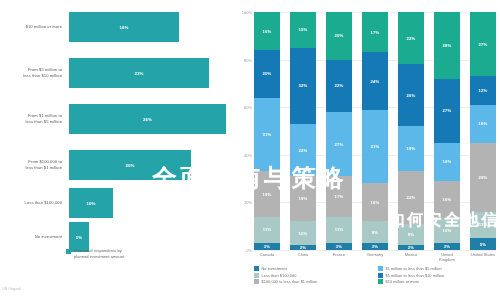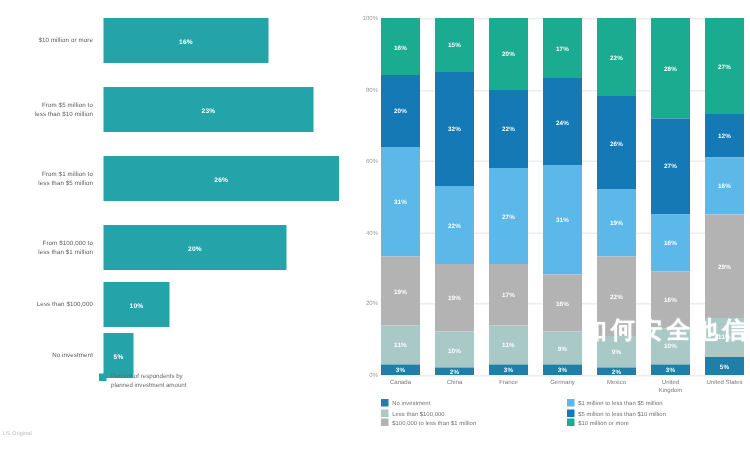--- a/index.html
+++ b/index.html
@@ -383,16 +383,17 @@
         <span class="rl-tx">$100,000 to less than $1 million</span>
       </div>
       <div class="rl-item">
         <span class="rl-sw" style="background:#1aab90;"></span>
         <span class="rl-tx">$10 million or more</span>
       </div>
     </div>
   </div>
 
   <div class="overlay">
+    <div class="ov-line ov-1">全面指南与策略</div>
     <div class="ov-line ov-2">如何安全地信</div>
   </div>
 
 </div>
 
 </body></html>

